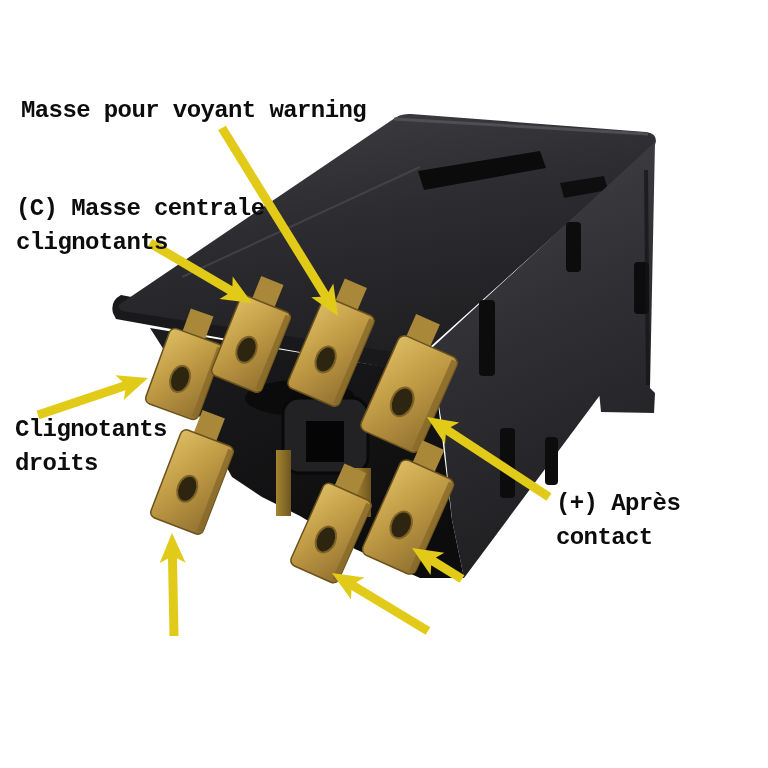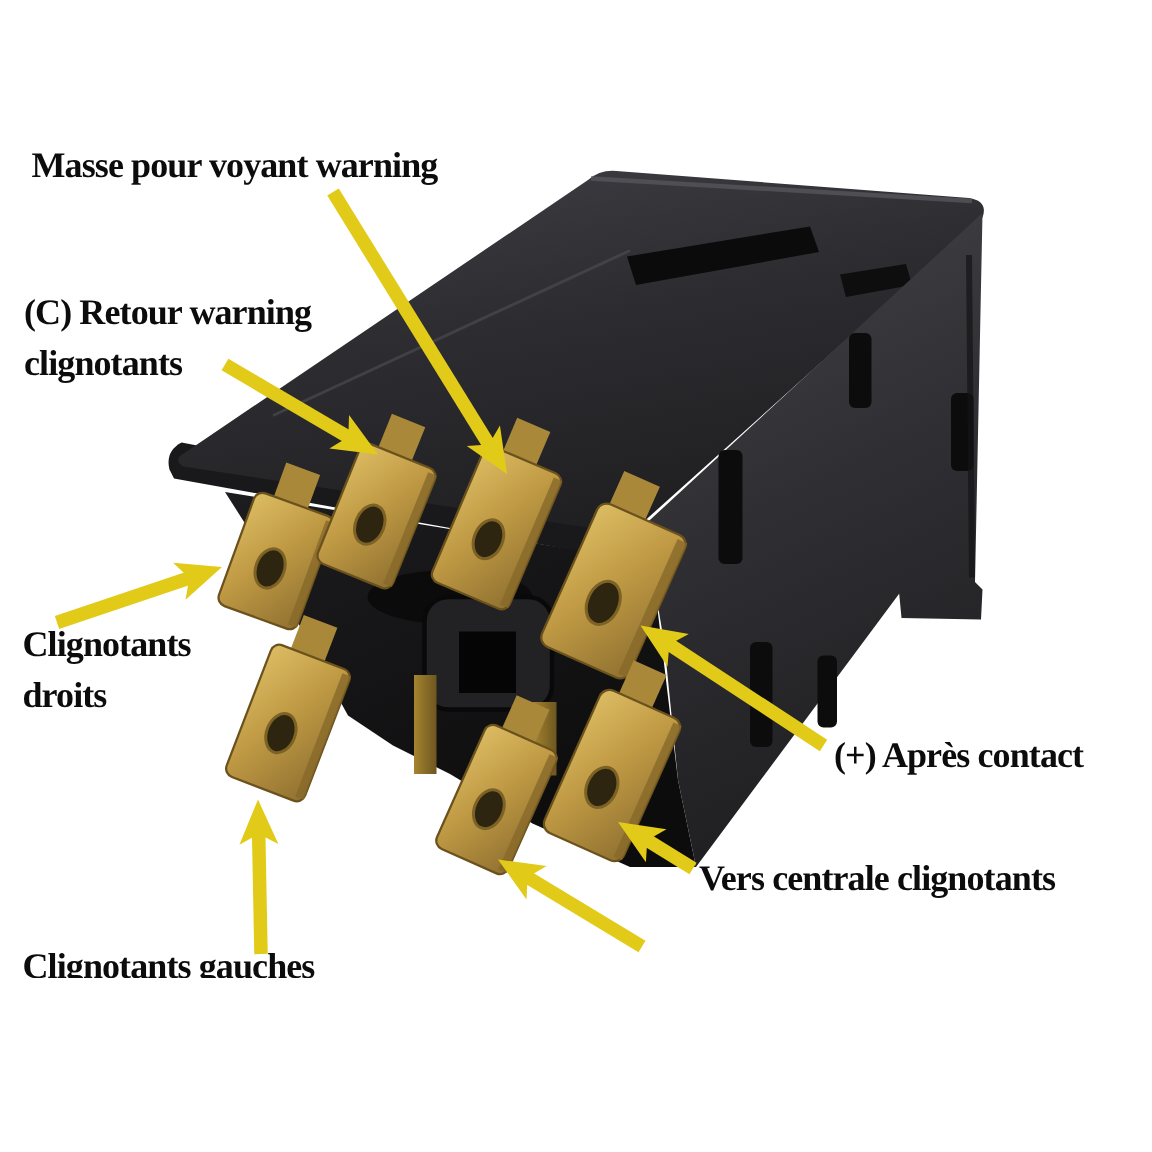--- a/index.html
+++ b/index.html
@@ -1,17 +1,17 @@
 <!DOCTYPE html>
 <html><head>
 <meta charset="utf-8">
 <style>
   html,body{margin:0;padding:0;background:#ffffff;}
   .canvas{position:relative;width:768px;height:652px;background:#ffffff;overflow:hidden;
-          font-family:Liberation Serif, serif;}
+          font-family:Liberation Mono, monospace;}
   .canvas svg{position:absolute;left:0;top:0;}
   .lbl{position:absolute;font-weight:bold;font-size:24px;letter-spacing:-0.6px;
        line-height:1.42;color:#0c0c0c;white-space:pre-line;}
   .lbl-masse{left:21px;top:94px;}
   .lbl-retour{left:16px;top:192px;}
   .lbl-droits{left:15px;top:413px;}
   .lbl-gauches{left:15px;top:628px;}
   .lbl-permanent{left:416px;top:627px;}
   .lbl-vers{left:466px;top:569px;}
   .lbl-apres{left:556px;top:487px;}
@@ -142,21 +142,19 @@
         <line x1="428" y1="631" x2="350.8301419228074" y2="584.3765440783628" stroke="#e2cb18" stroke-width="9"></line>
         <polygon points="332.0,573.0 364.4,577.4 351.7,584.9 351.0,599.6" fill="#e2cb18"></polygon>
         <line x1="462" y1="579" x2="430.6978592176723" y2="559.5926727149568" stroke="#e2cb18" stroke-width="9"></line>
         <polygon points="412.0,548.0 444.3,552.8 431.5,560.1 430.6,574.9" fill="#e2cb18"></polygon>
         <line x1="549" y1="497" x2="445.3973760824891" y2="429.0638531688453" stroke="#e2cb18" stroke-width="9"></line>
         <polygon points="427.0,417.0 459.2,422.6 446.2,429.6 445.0,444.3" fill="#e2cb18"></polygon>
       </g>
 </svg>
 
 <div class="lbl lbl-masse">Masse pour voyant warning</div>
-<div class="lbl lbl-retour">(C) Retour warning
+<div class="lbl lbl-retour">(C) Masse centrale
 clignotants</div>
 <div class="lbl lbl-droits">Clignotants
 droits</div>
-<div class="lbl lbl-gauches">Clignotants gauches</div>
-<div class="lbl lbl-vers">Vers centrale clignotants</div>
 <div class="lbl lbl-apres">(+) Après contact</div>
 
 </div>
 
 </body></html>

